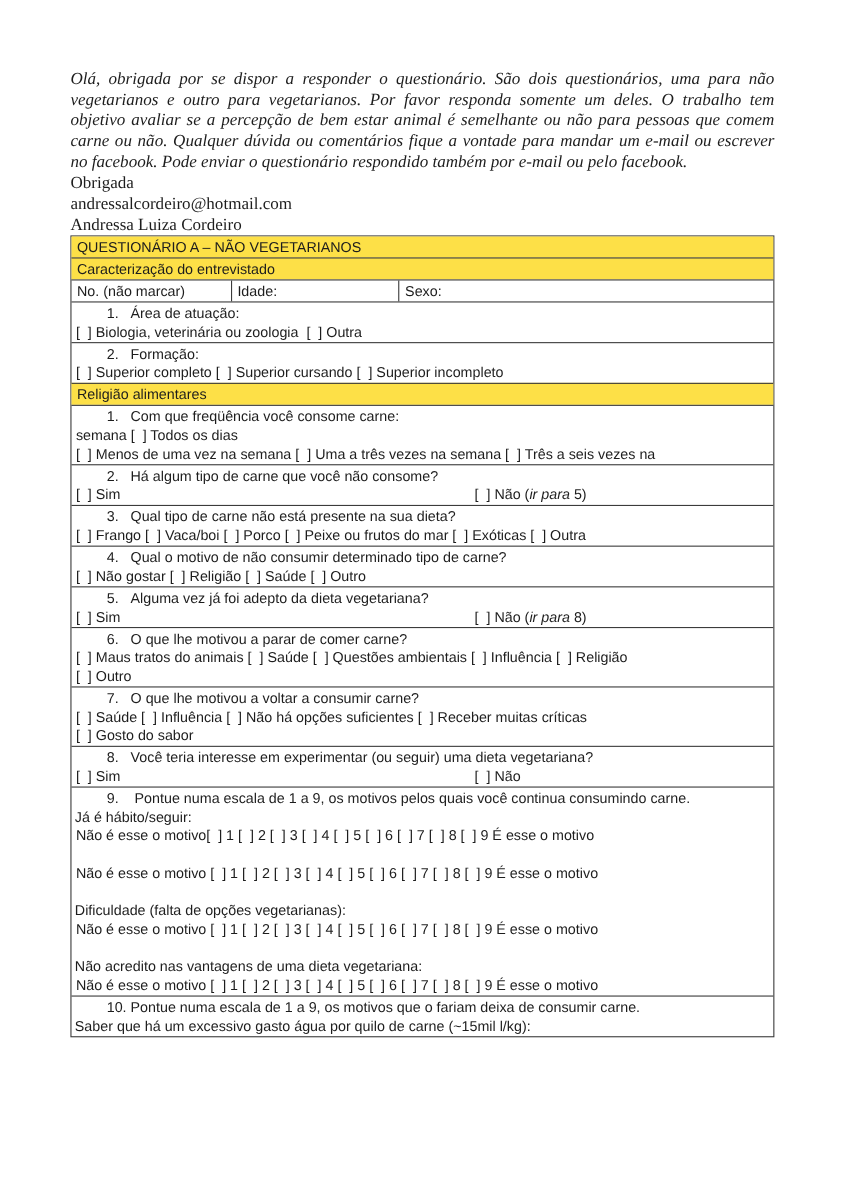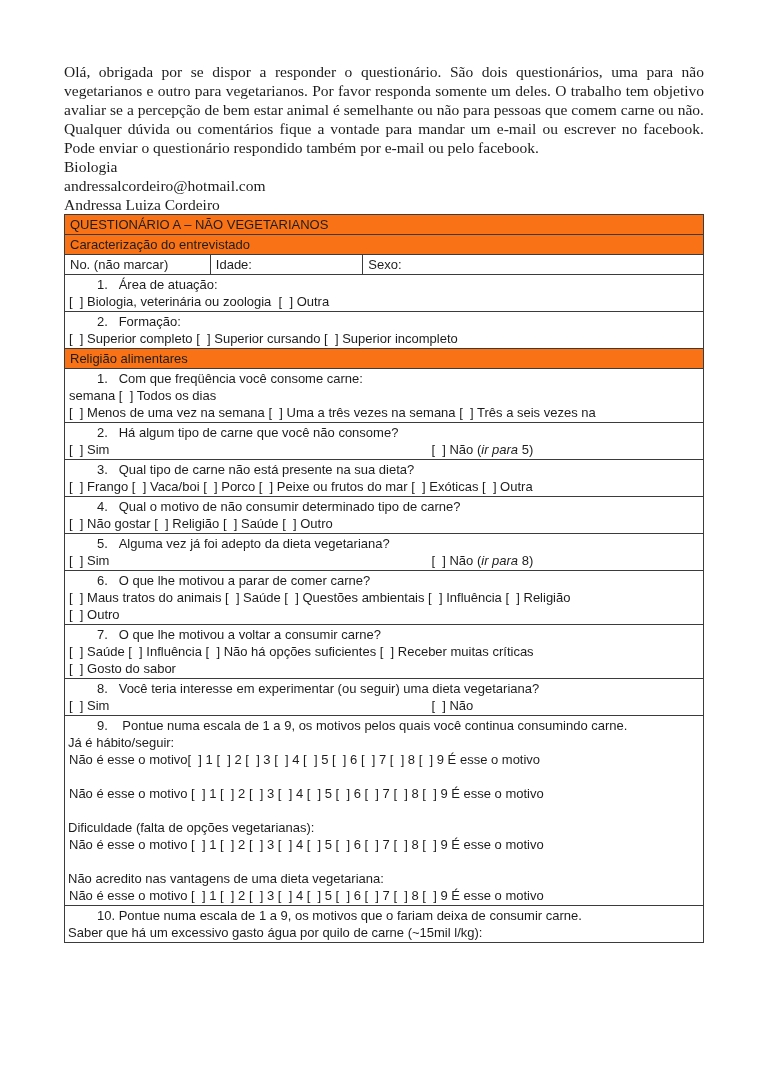--- a/index.html
+++ b/index.html
@@ -1,48 +1,48 @@
 <!DOCTYPE html>
 <html><head>
 <meta charset="utf-8">
 <style>
   html,body{margin:0;padding:0;background:#ffffff;}
   body{width:768px;height:1087px;overflow:hidden;color:#1d1d1d;}
   .page{padding:62px 64px 0 64px;}
   
   .intro{font-family:"Liberation Serif", serif;font-size:15.5px;line-height:19px;}
-  .intro-par{text-align:justify;}
+  .intro-par{text-align:justify;font-style:italic;}
   .intro-line{text-align:left;}
   
   .qtable{border:1.5px solid #3b3b3b;font-family:"Liberation Sans", sans-serif;
           font-size:13px;line-height:17px;}
   .row{border-top:1.3px solid #3b3b3b;padding:1px 3px;}
   .row:first-child{border-top:none;}
-  .gray{background:#f97316;padding:1px 5px;}
+  .gray{background:#fde047;padding:1px 5px;}
   .idrow{display:flex;padding:0;}
   .idcell{padding:1px 5px;box-sizing:border-box;}
   .idcell.c1{width:22.7%;}
   .idcell.c2{width:23.9%;border-left:1.3px solid #3b3b3b;}
   .idcell.c3{width:53.4%;border-left:1.3px solid #3b3b3b;}
   .qline{padding-left:29px;}
   .optline{padding-left:1px;}
   .simnao{position:relative;padding-left:1px;}
   .nao{position:absolute;left:57.5%;top:0;white-space:nowrap;}
   .it{font-style:italic;margin-top:41px;}
   .scaleline{white-space:nowrap;padding-left:1px;}
   .blank{height:17px;}
 </style>
 </head>
 <body>
 
 <div class="page">
 
   <div class="intro">
     <div class="intro-par">Olá, obrigada por se dispor a responder o questionário. São dois questionários, uma para não vegetarianos e outro para vegetarianos. Por favor responda somente um deles. O trabalho tem objetivo avaliar se a percepção de bem estar animal é semelhante ou não para pessoas que comem carne ou não. Qualquer dúvida ou comentários fique a vontade para mandar um e-mail ou escrever no facebook. Pode enviar o questionário respondido também por e-mail ou pelo facebook.</div>
-    <div class="intro-line">Biologia</div>
+    <div class="intro-line">Obrigada</div>
     <div class="intro-line">andressalcordeiro@hotmail.com</div>
     <div class="intro-line">Andressa Luiza Cordeiro</div>
   </div>
 
   <div class="qtable">
 
     <div class="row gray">QUESTIONÁRIO A – NÃO VEGETARIANOS</div>
 
     <div class="row gray">Caracterização do entrevistado</div>
 

